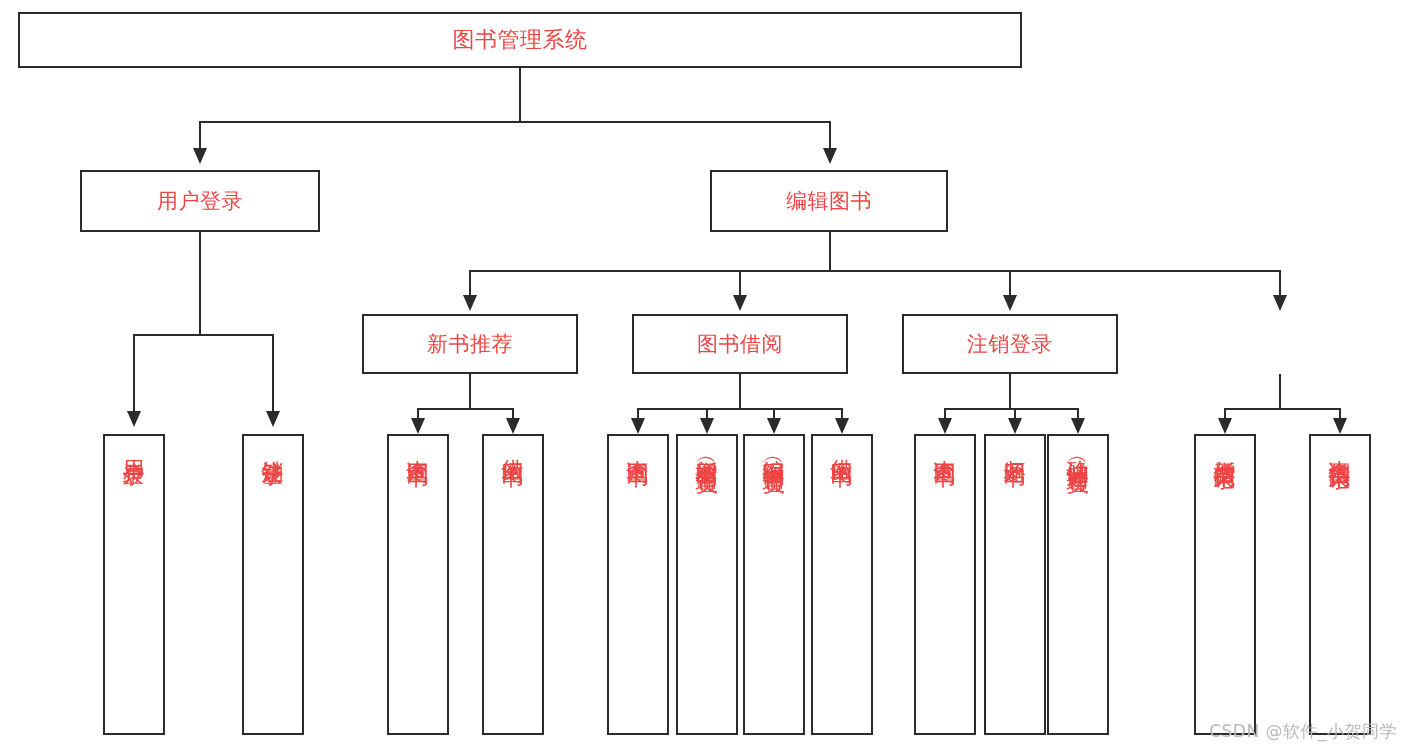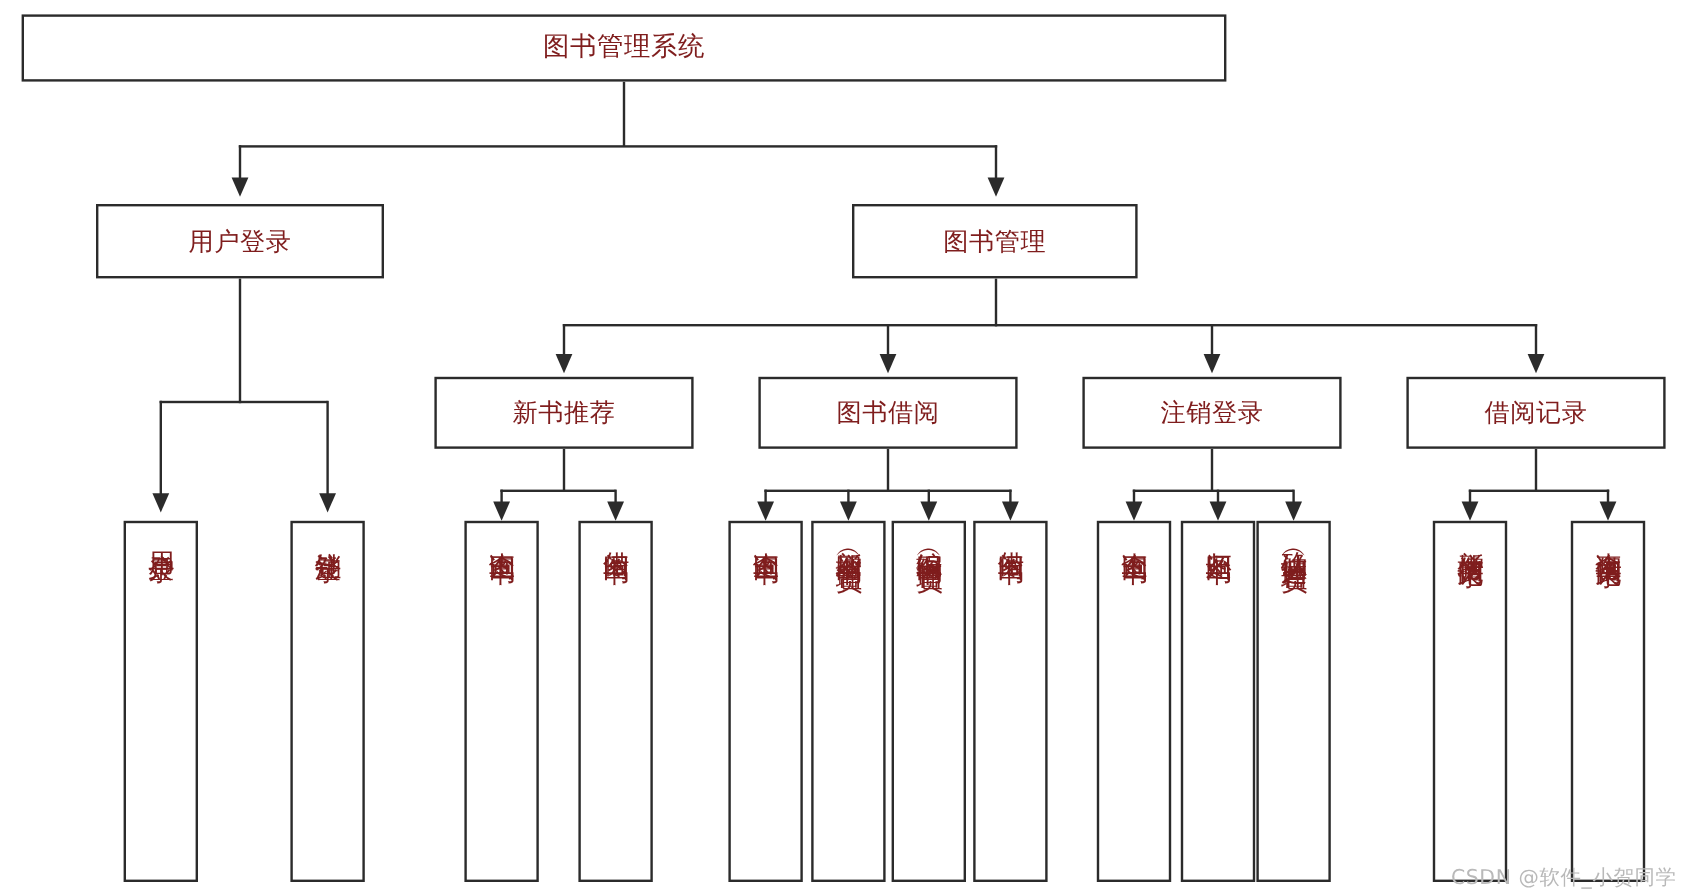--- a/index.html
+++ b/index.html
@@ -22,21 +22,21 @@
     position: absolute;
     box-sizing: border-box;
     border: 2px solid #2b2b2b;
     background: #ffffff;
     display: flex;
     align-items: center;
     justify-content: center;
     z-index: 3;
   }
   .node .lbl {
-    color: #7f1d1d;
+    color: #ef4444;
     line-height: 1.18;
     text-align: right;
     white-space: pre;
   }
   .node.horiz .lbl {
     font-size: 21px;
     letter-spacing: 0.5px;
   }
   .node.root .lbl {
     font-size: 22px;
@@ -100,21 +100,21 @@
   <div class="ln v" style="left:199px; top:121px; width:2px; height:29px;"></div>
   <div class="arrow" style="left:193px; top:148px;"></div>
   <div class="ln v" style="left:829px; top:121px; width:2px; height:29px;"></div>
   <div class="arrow" style="left:823px; top:148px;"></div>
 
   <div class="node horiz" style="left:80px; top:170px; width:240px; height:62px;">
     <span class="lbl">用户登录</span>
   </div>
 
   <div class="node horiz" style="left:710px; top:170px; width:238px; height:62px;">
-    <span class="lbl">图书管理</span>
+    <span class="lbl">编辑图书</span>
   </div>
 
   <div class="ln v" style="left:199px; top:232px; width:2px; height:104px;"></div>
   <div class="ln h" style="left:133px; top:334px; width:140px; height:2px;"></div>
   <div class="ln v" style="left:133px; top:334px; width:2px; height:79px;"></div>
   <div class="arrow" style="left:127px; top:411px;"></div>
   <div class="ln v" style="left:272px; top:334px; width:2px; height:79px;"></div>
   <div class="arrow" style="left:266px; top:411px;"></div>
 
   <div class="ln v" style="left:829px; top:232px; width:2px; height:40px;"></div>
@@ -133,23 +133,20 @@
   <div class="arrow" style="left:1273px; top:295px;"></div>
 
   <div class="node horiz" style="left:632px; top:314px; width:216px; height:60px;">
     <span class="lbl">图书借阅</span>
   </div>
   <div class="node horiz" style="left:362px; top:314px; width:216px; height:60px;">
     <span class="lbl">新书推荐</span>
   </div>
   <div class="node horiz" style="left:902px; top:314px; width:216px; height:60px;">
     <span class="lbl">注销登录</span>
-  </div>
-  <div class="node horiz" style="left:1172px; top:314px; width:216px; height:60px;">
-    <span class="lbl">借阅记录</span>
   </div>
 
   <div class="ln v" style="left:469px; top:374px; width:2px; height:36px;"></div>
   <div class="ln h" style="left:417px; top:408px; width:96px; height:2px;"></div>
   <div class="ln v" style="left:417px; top:408px; width:2px; height:14px;"></div>
   <div class="arrow" style="left:411px; top:418px;"></div>
   <div class="ln v" style="left:512px; top:408px; width:2px; height:14px;"></div>
   <div class="arrow" style="left:506px; top:418px;"></div>
 
   <div class="ln v" style="left:739px; top:374px; width:2px; height:36px;"></div>

